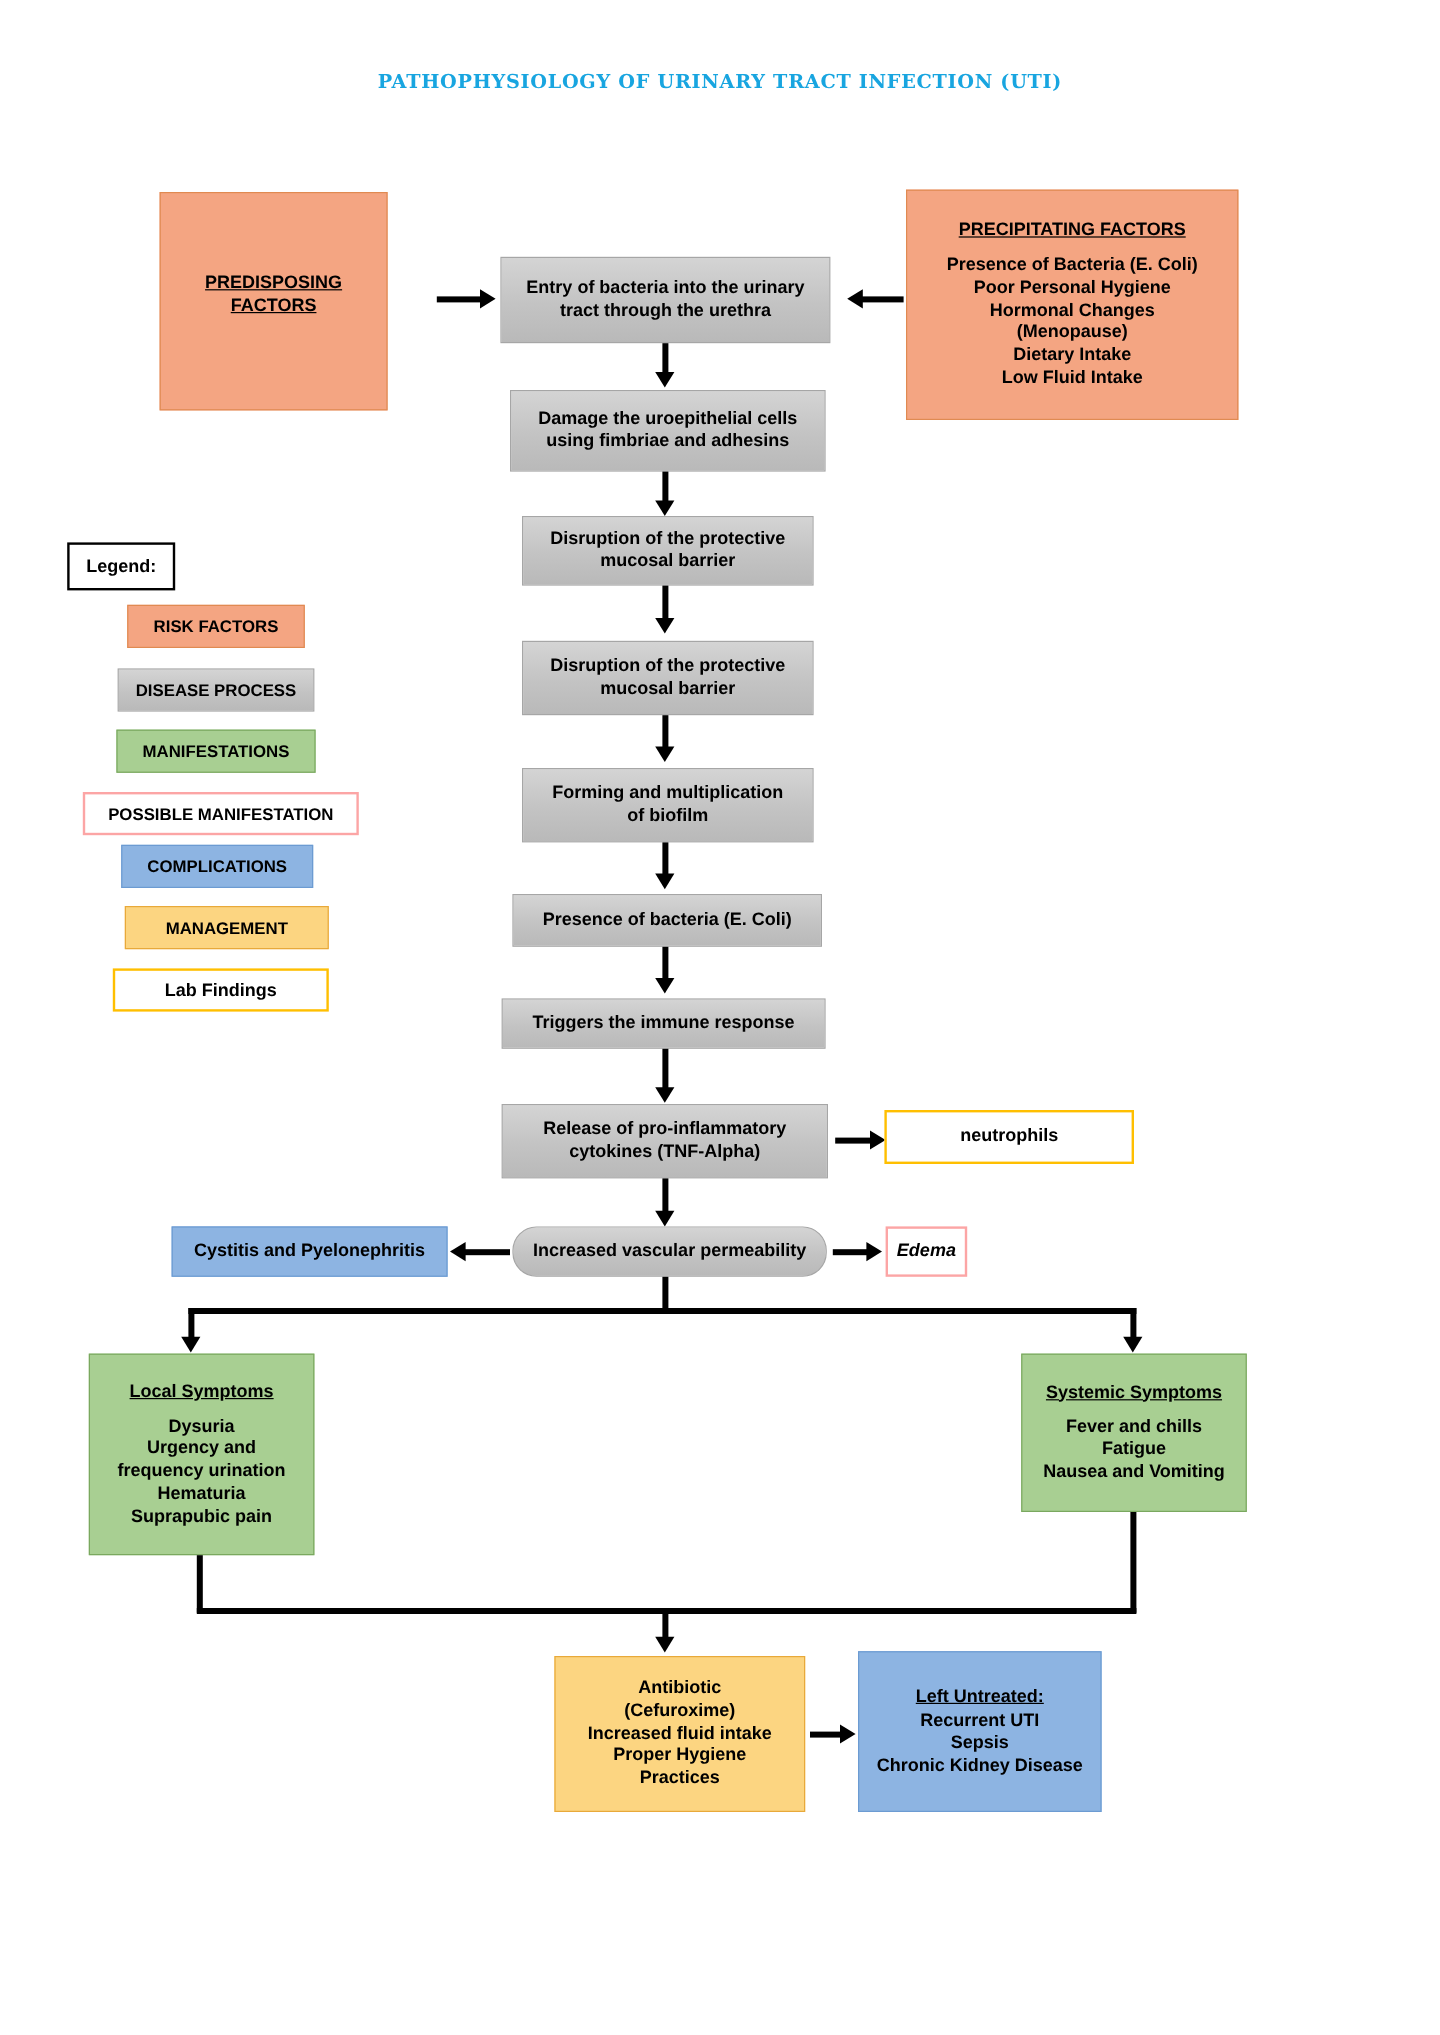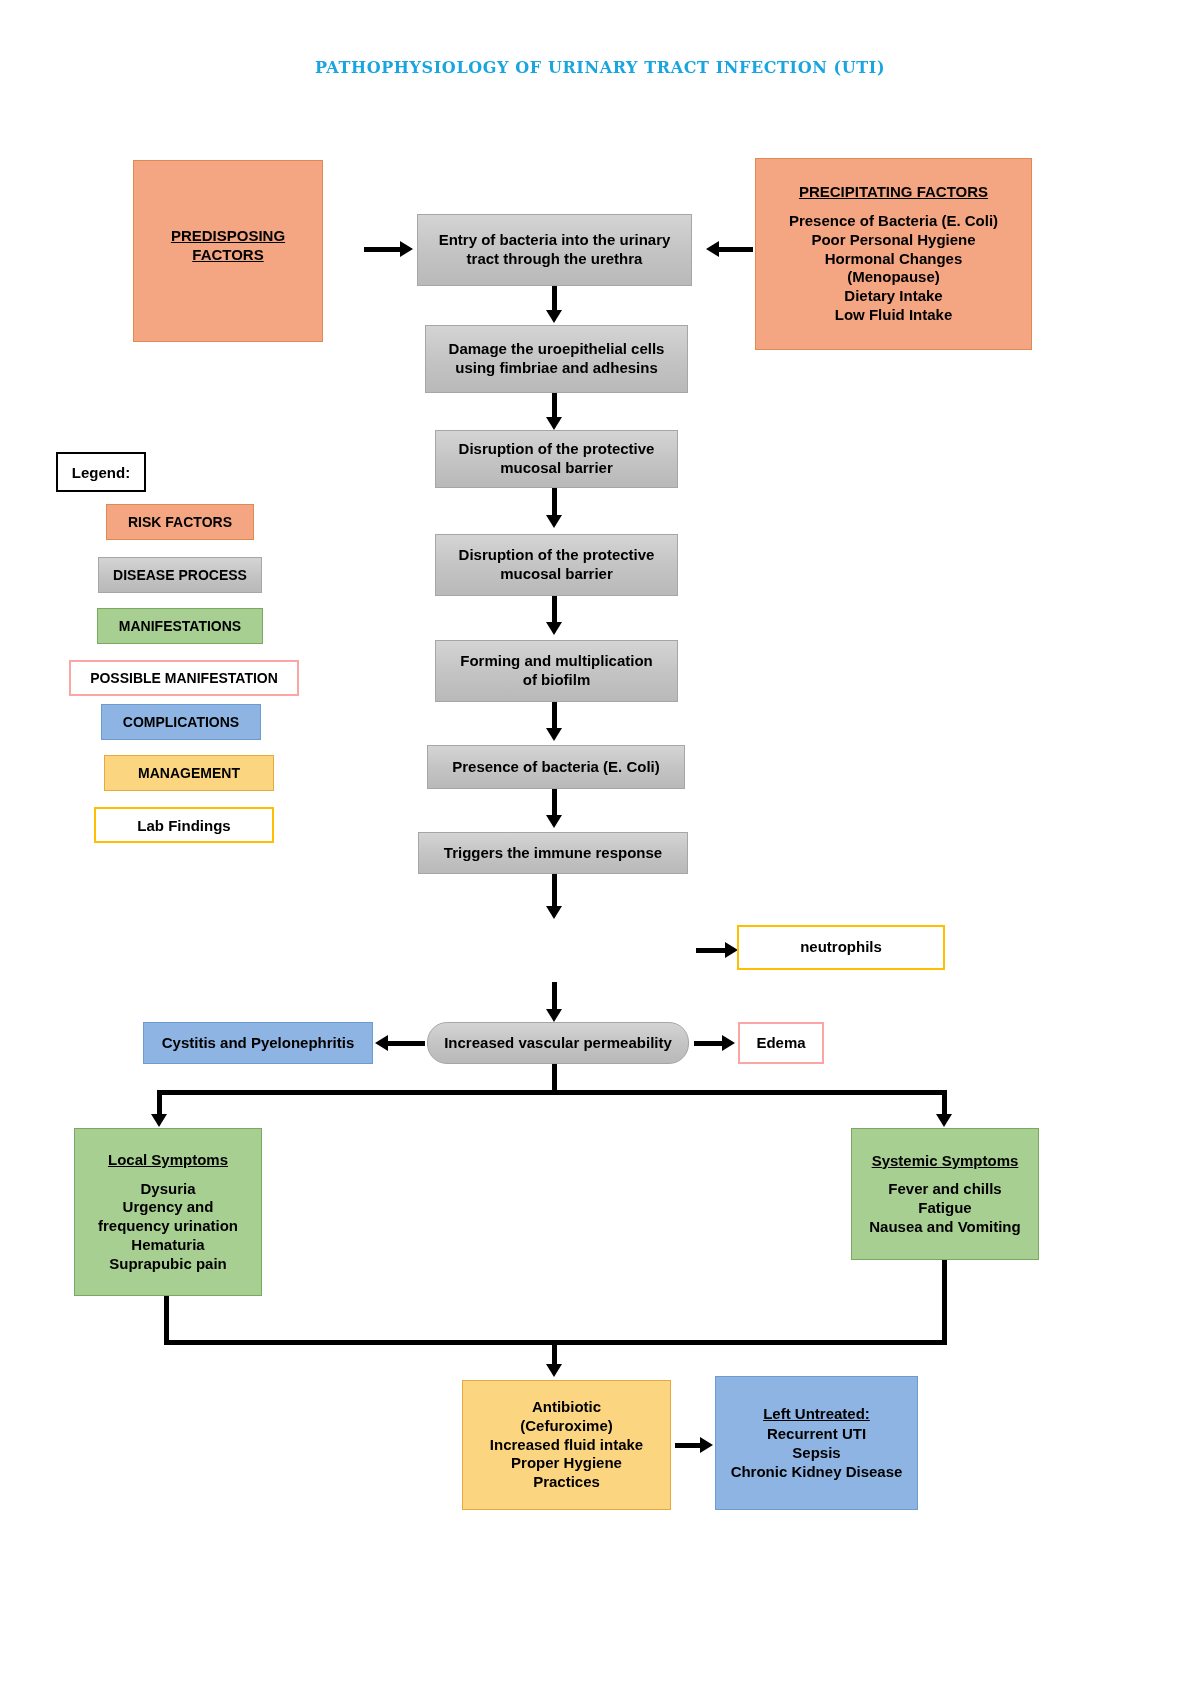--- a/index.html
+++ b/index.html
@@ -214,20 +214,24 @@
   <div class="vline" style="left:552px; top:789px; width:5px; height:31px;"></div>
   <div class="arrow-d" style="left:546px; top:815px;"></div>
 
   <div class="node process" style="left:418px; top:832px; width:270px; height:42px;">
     <div class="lines">Triggers the immune response</div>
   </div>
 
   <div class="vline" style="left:552px; top:874px; width:5px; height:38px;"></div>
   <div class="arrow-d" style="left:546px; top:906px;"></div>
 
+  <div class="node process" style="left:418px; top:920px; width:272px; height:62px;">
+    <div class="lines">Release of pro-inflammatory
+cytokines (TNF-Alpha)</div>
+  </div>
 
   <div class="hline" style="left:696px; top:948px; width:32px; height:5px;"></div>
   <div class="arrow-r" style="left:725px; top:942px;"></div>
 
   <div class="node labfind" style="left:737px; top:925px; width:208px; height:45px; font-size:15px;">
     <div class="lines">neutrophils</div>
   </div>
 
   <div class="vline" style="left:552px; top:982px; width:5px; height:32px;"></div>
   <div class="arrow-d" style="left:546px; top:1009px;"></div>
@@ -239,21 +243,21 @@
   <div class="hline" style="left:383px; top:1041px; width:42px; height:5px;"></div>
   <div class="arrow-l" style="left:375px; top:1035px;"></div>
 
   <div class="node complication" style="left:143px; top:1022px; width:230px; height:42px; font-size:15px;">
     <div class="lines">Cystitis and Pyelonephritis</div>
   </div>
 
   <div class="hline" style="left:694px; top:1041px; width:32px; height:5px;"></div>
   <div class="arrow-r" style="left:722px; top:1035px;"></div>
 
-  <div class="node possible" style="left:738px; top:1022px; width:86px; height:42px; font-size:15px;">
+  <div class="node possible" style="left:738px; top:1022px; width:68px; height:42px; font-size:15px;font-style:italic;">
     <div class="lines">Edema</div>
   </div>
 
   <div class="vline" style="left:552px; top:1064px; width:5px; height:30px;"></div>
   <div class="hline" style="left:157px; top:1090px; width:790px; height:5px;"></div>
   <div class="vline" style="left:157px; top:1090px; width:5px; height:28px;"></div>
   <div class="arrow-d" style="left:151px; top:1114px;"></div>
   <div class="vline" style="left:942px; top:1090px; width:5px; height:28px;"></div>
   <div class="arrow-d" style="left:936px; top:1114px;"></div>
 

